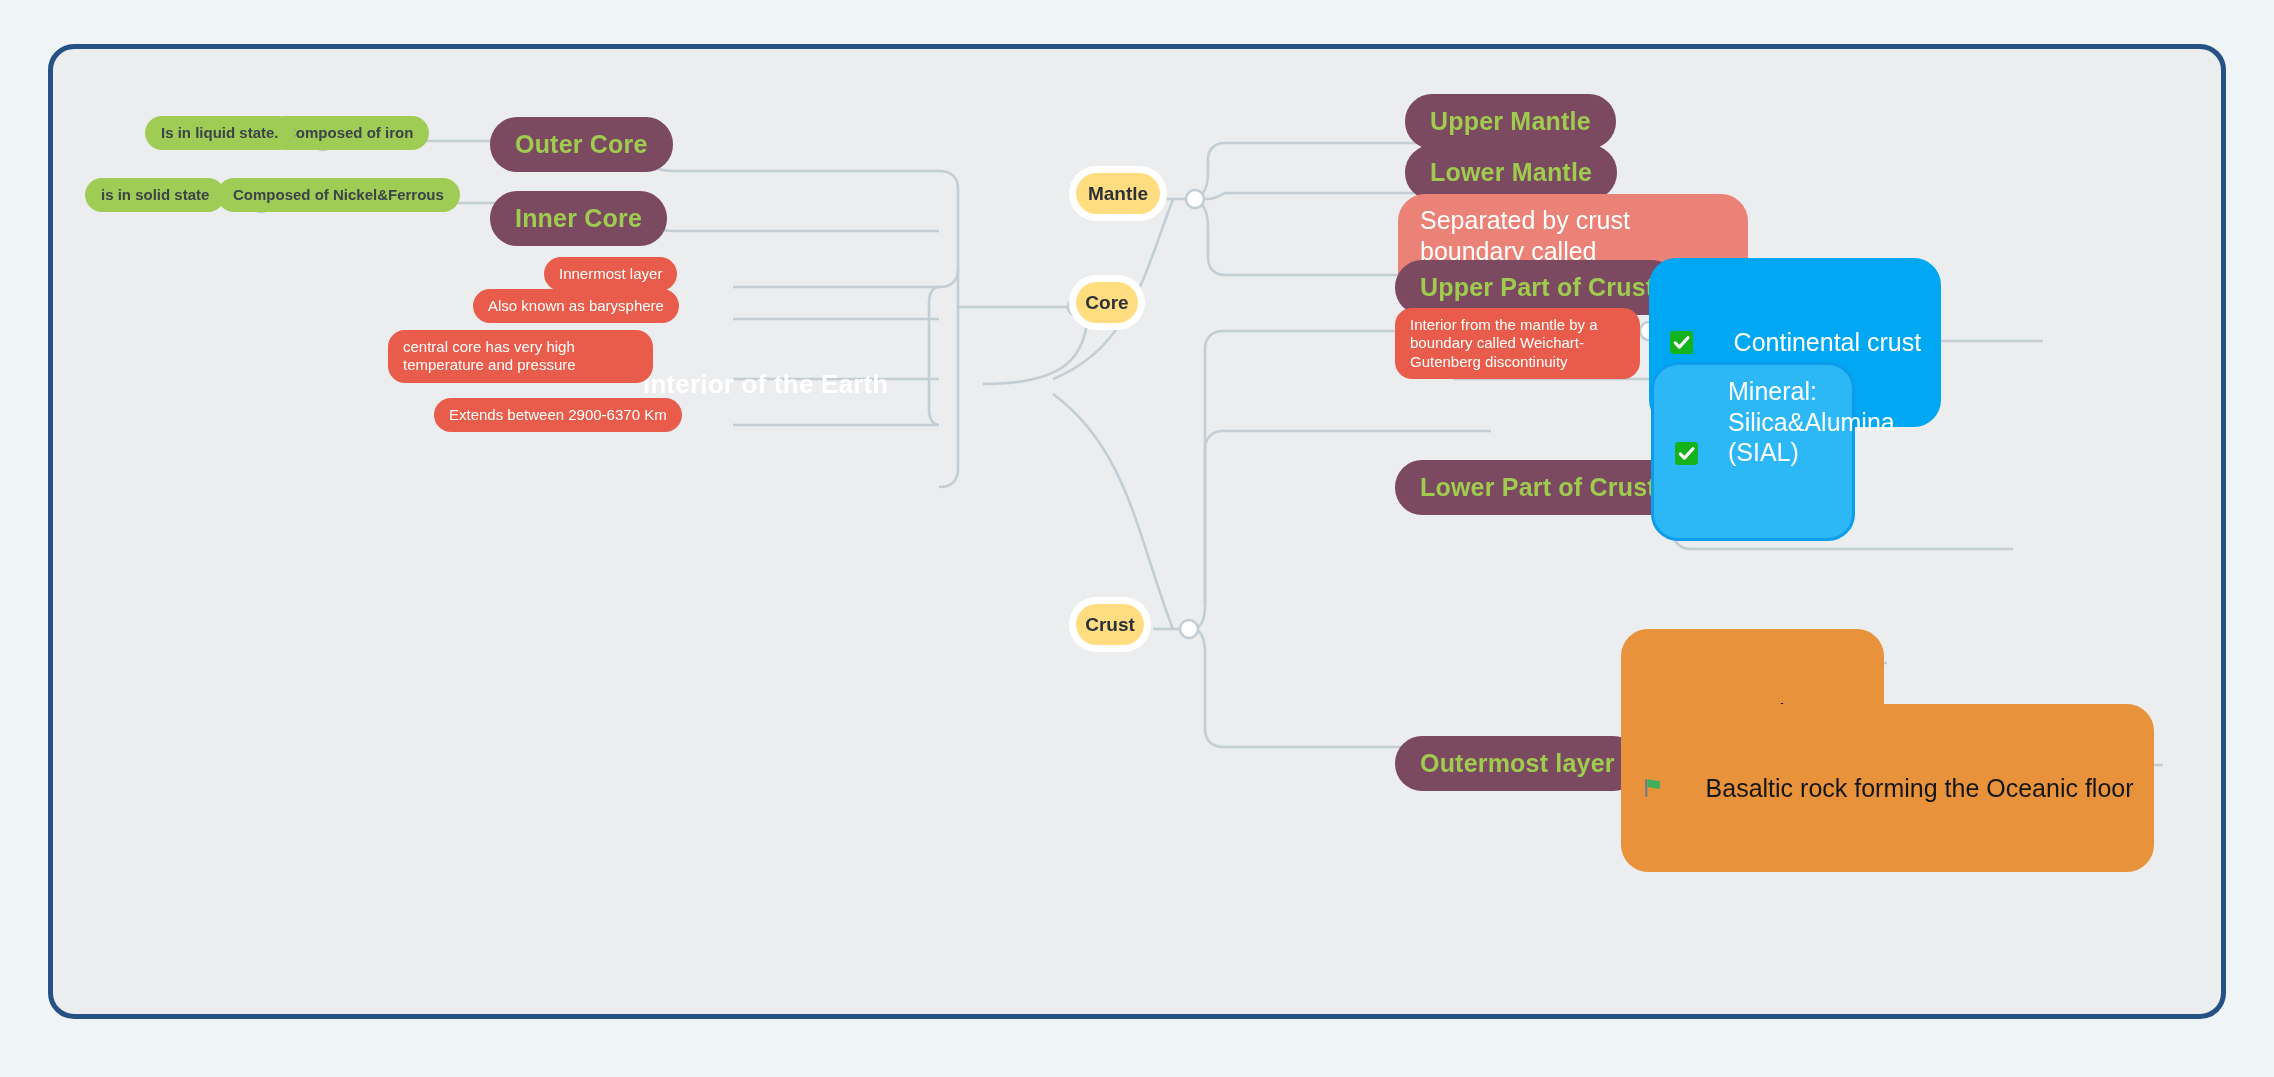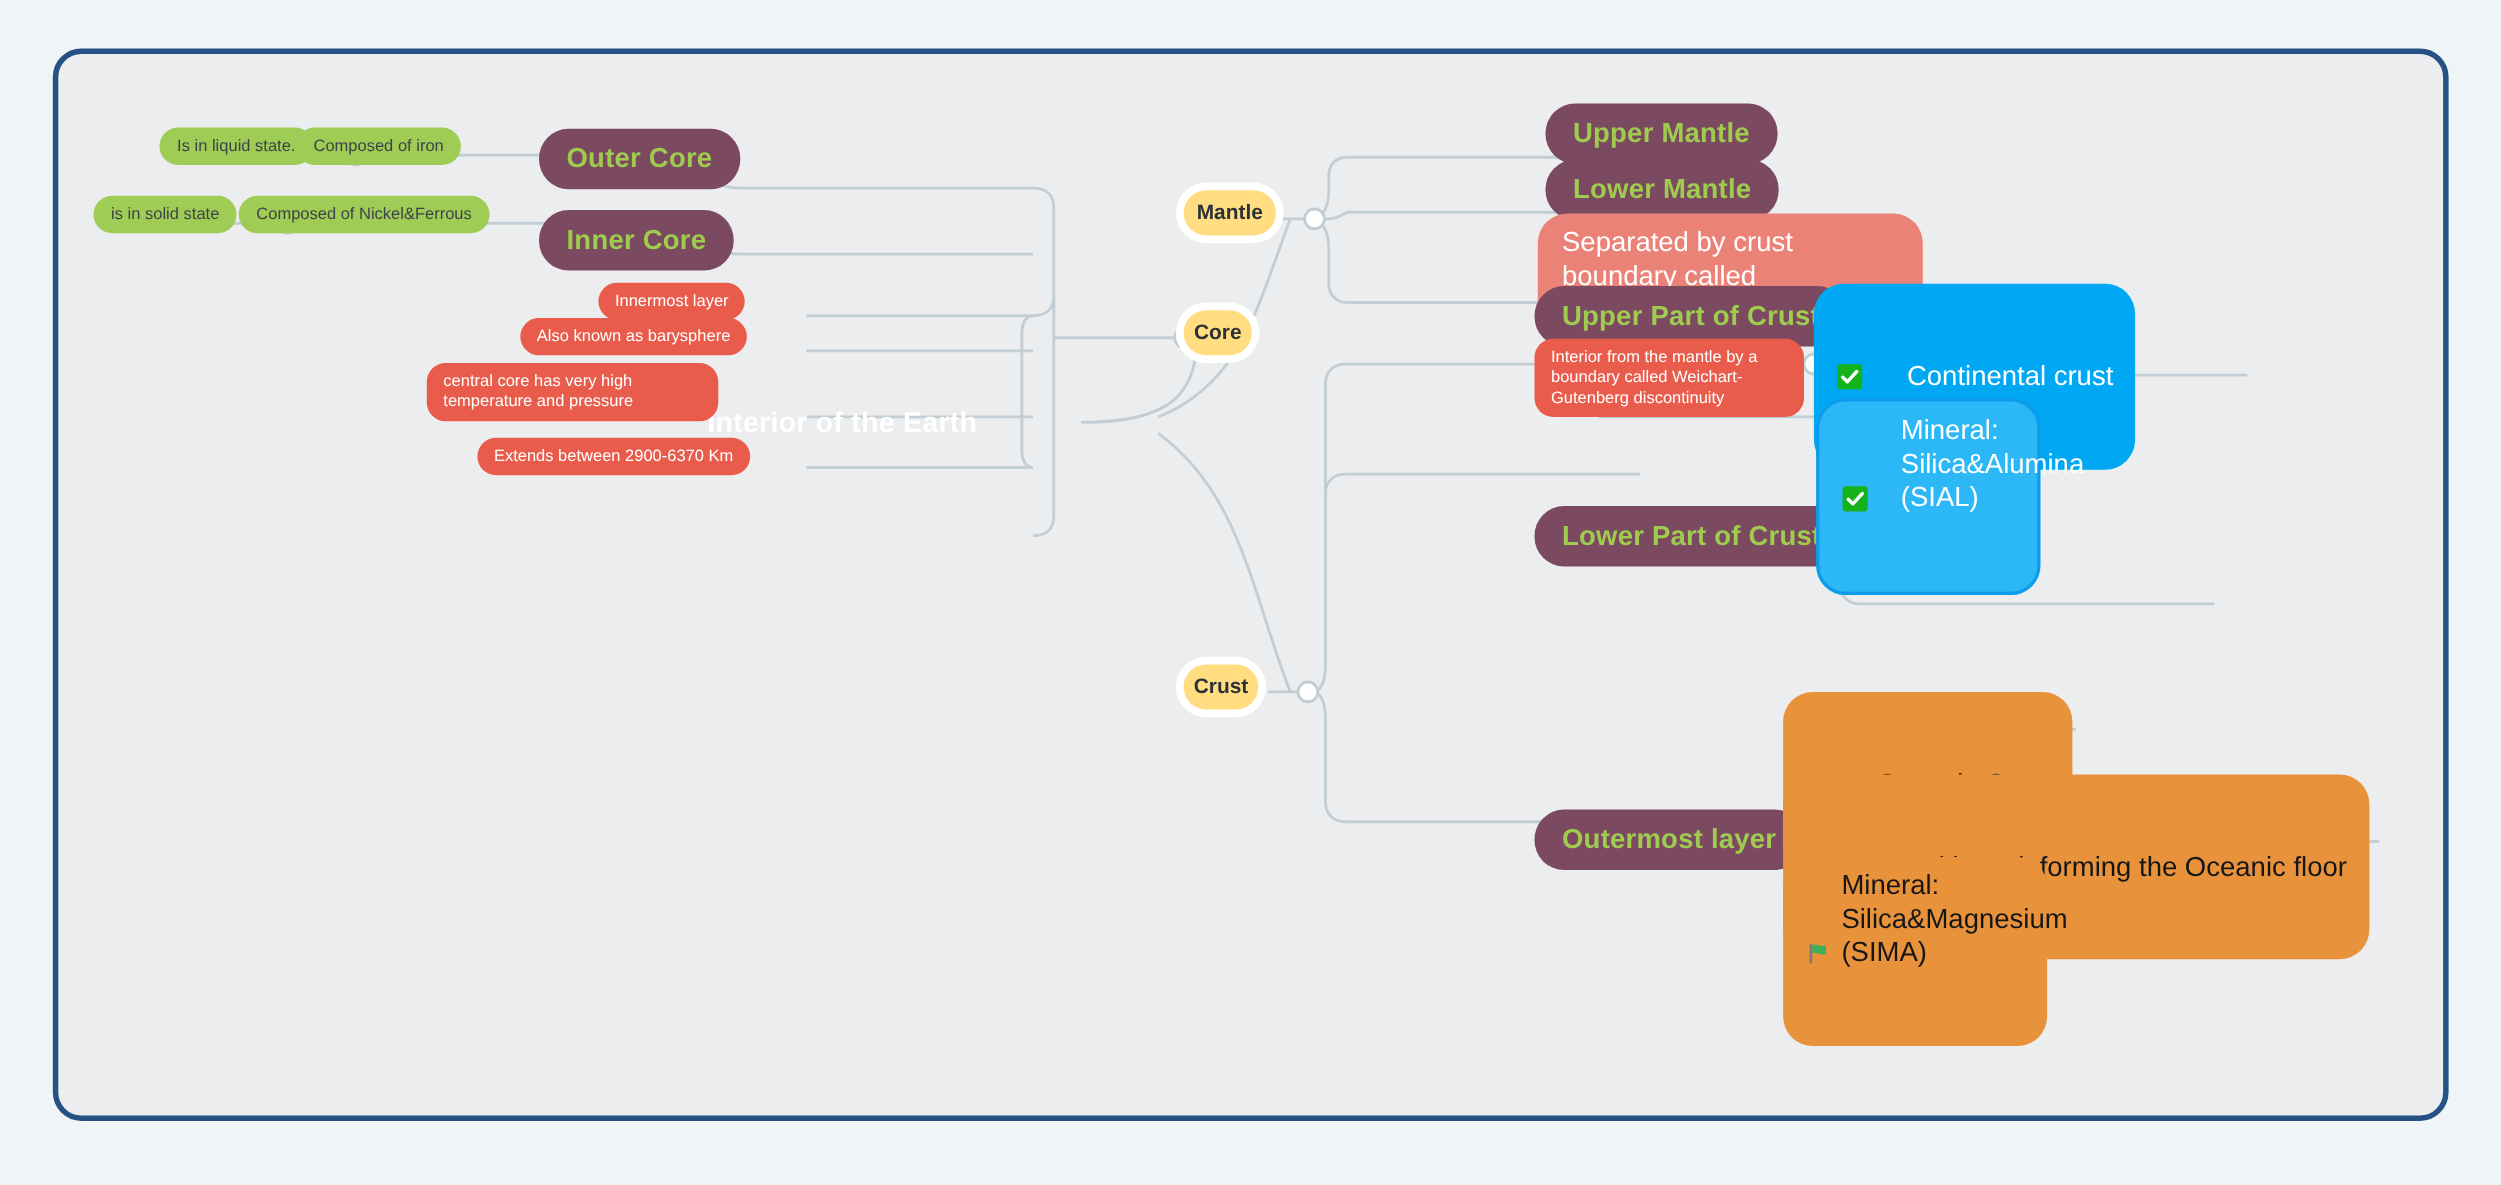--- a/index.html
+++ b/index.html
@@ -56,21 +56,21 @@
     font-weight: bold;
     border-radius: 27px;
     padding: 12px 25px;
     letter-spacing: .2px;
   }
   
   .green {
     background: #9fcc55;
     color: #3c4349;
     font-size: 15px;
-    font-weight: normal;
+    font-weight: bold;
     border-radius: 17px;
     padding: 8px 16px;
   }
   
   .salmon {
     background: #eb8277;
     color: #ffffff;
     font-size: 25px;
     border-radius: 27px;
     padding: 11px 22px;
@@ -307,24 +307,15 @@
     <div class="node orange" style="left:1568px; top:655px;">
       <span class="emoji">
         <svg width="24" height="24" viewBox="0 0 24 24">
           <rect x="4" y="3" width="2.4" height="18" rx="1" fill="#7c7c7c"></rect>
           <path d="M6.4 4 C11 2.3 14.4 6.2 19 4.6 L19 12.4 C14.4 14 11 10.1 6.4 11.8 Z" fill="#3fae5a"></path>
         </svg>
       </span>
       <span class="txt">Basaltic rock forming the Oceanic floor</span>
     </div>
 
-    <div class="node orange" style="left:1568px; top:730px; width:240px; align-items:flex-start;">
-      <span class="emoji" style="margin-top:4px;">
-        <svg width="24" height="24" viewBox="0 0 24 24">
-          <rect x="4" y="3" width="2.4" height="18" rx="1" fill="#7c7c7c"></rect>
-          <path d="M6.4 4 C11 2.3 14.4 6.2 19 4.6 L19 12.4 C14.4 14 11 10.1 6.4 11.8 Z" fill="#3fae5a"></path>
-        </svg>
-      </span>
-      <span class="txt">Mineral: Silica&amp;Magnesium (SIMA)</span>
-    </div>
 
   </div>
 </div>
 
 </body></html>

